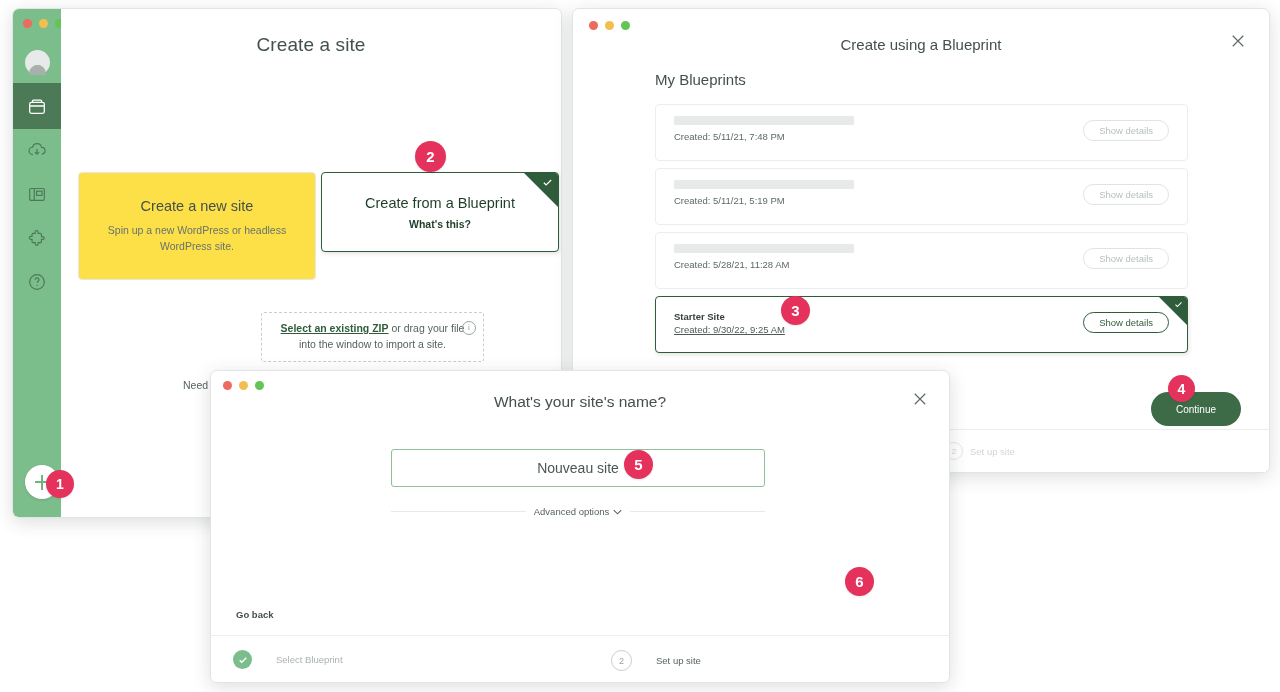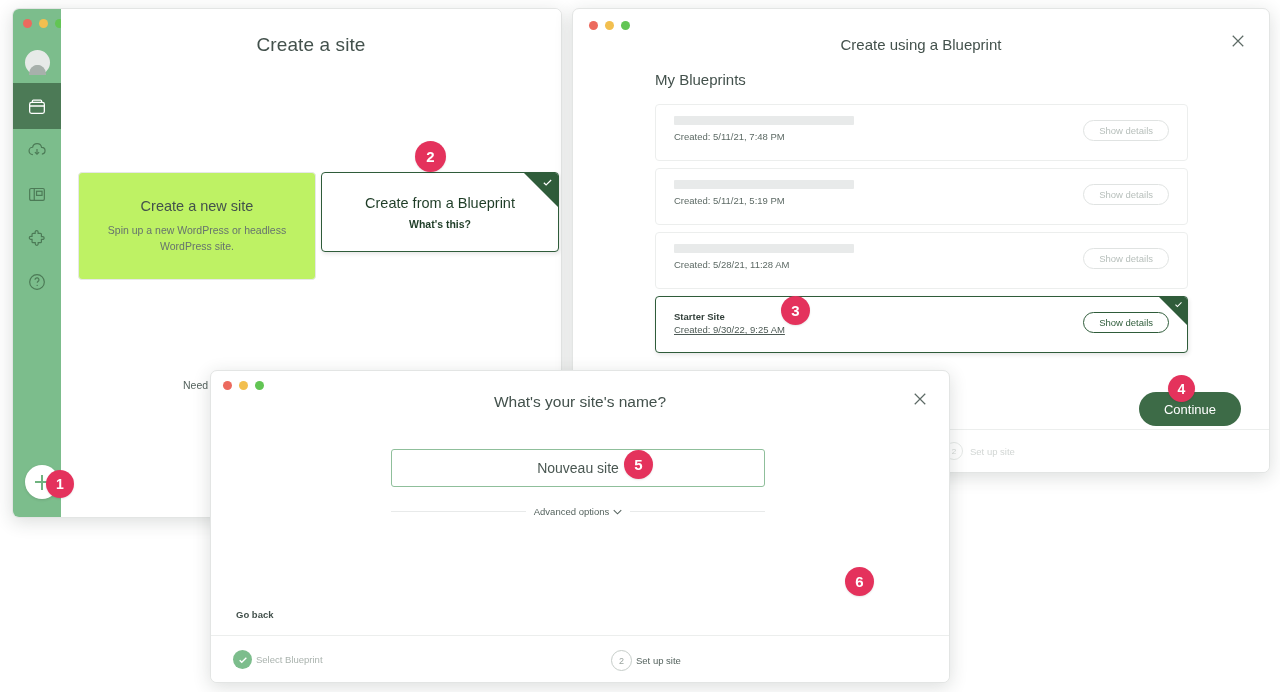--- a/index.html
+++ b/index.html
@@ -31,21 +31,21 @@
   .avatar .body{position:absolute;width:17px;height:10px;border-radius:9px 9px 0 0;background:#a7b0ab;margin-top:14px;}
   .plusbtn{position:absolute;left:12px;bottom:18px;width:34px;height:34px;border-radius:50%;background:#fff;display:flex;align-items:center;justify-content:center;box-shadow:0 1px 3px rgba(0,0,0,.12);}
   .plusbtn:before,.plusbtn:after{content:"";position:absolute;background:#6fb37f;}
   .plusbtn:before{width:15px;height:1.6px;}
   .plusbtn:after{width:1.6px;height:15px;}
 
   #mainBody{position:absolute;left:48px;top:0;right:0;bottom:0;background:#fff;}
   #mainTitle{position:absolute;top:25px;width:100%;text-align:center;font-size:19px;color:#43514c;letter-spacing:.1px;}
 
   .card{position:absolute;border:1px solid #e6e8e7;border-radius:4px;background:#fff;display:flex;flex-direction:column;align-items:center;justify-content:center;text-align:center;box-sizing:border-box;}
-  #cardNew{left:17px;top:163px;width:238px;height:108px;background:#bef264;}
+  #cardNew{left:17px;top:163px;width:238px;height:108px;background:#fde047;}
   #cardNew .ct{font-size:14.5px;color:#43514c;margin-bottom:9px;}
   #cardNew .cs{font-size:10.5px;color:#66736e;line-height:1.45;max-width:200px;}
   #cardBp{left:260px;top:163px;width:238px;height:80px;border:1.6px solid #2f5c3a;box-shadow:1px 2px 4px rgba(0,0,0,.10);overflow:hidden;}
   #cardBp .ct{font-size:14.5px;color:#1f3d27;font-weight:400;margin-bottom:7px;}
   #cardBp .cs{font-size:10.5px;color:#5d6a65;line-height:1.45;max-width:195px;}
   #cardBp .cw{font-size:10.5px;color:#1f3d27;font-weight:bold;}
   .corner{position:absolute;right:0;top:0;width:0;height:0;border-top:34px solid #2f5c3a;border-left:34px solid transparent;}
   .cornerchk{position:absolute;right:5px;top:4px;width:11px;height:11px;}
 
   #zipbox{position:absolute;left:200px;top:303px;width:223px;height:50px;border:1.3px dashed #c9cfcc;border-radius:3px;display:flex;align-items:center;justify-content:center;text-align:center;box-sizing:border-box;}
@@ -65,39 +65,39 @@
   .bprow .sd{position:absolute;right:18px;top:15px;height:21px;padding:0 15px;border:1px solid #e0e3e2;border-radius:12px;font-size:9.5px;color:#b7bfbb;display:flex;align-items:center;justify-content:center;box-sizing:border-box;}
   #bprow1{top:95px;}
   #bprow2{top:159px;}
   #bprow3{top:223px;}
   #bprowSel{top:287px;height:57px;border:1.6px solid #2f5c3a;box-shadow:1px 2px 4px rgba(0,0,0,.10);overflow:hidden;}
   #bprowSel .name{position:absolute;left:18px;top:14px;font-size:9.5px;font-weight:bold;color:#33403b;}
   #bprowSel .created{top:27px;color:#4d5a55;text-decoration:underline;}
   #bprowSel .sd{color:#2f5c3a;border:1px solid #2f5c3a;}
   #bprowSel .corner{border-top:28px solid #2f5c3a;border-left:28px solid transparent;}
   #bprowSel .cornerchk{right:4px;top:3px;width:9px;height:9px;}
-  #bpContinue{position:absolute;right:28px;top:383px;height:34px;padding:0 25px;border-radius:17px;background:#3d6b47;color:#fff;font-size:13px;display:flex;align-items:center;justify-content:center;}
+  #bpContinue{position:absolute;right:28px;top:383px;height:34px;padding:0 25px;border-radius:17px;background:#3d6b47;color:#fff;font-size:10px;display:flex;align-items:center;justify-content:center;}
   #bpStepBar{position:absolute;left:0;right:0;bottom:0;height:42px;border-top:1px solid #eceeed;background:#fff;}
   #bpStep2{position:absolute;left:372px;top:12px;display:flex;align-items:center;gap:7px;opacity:.45;}
   .stepcircle{width:16px;height:16px;border-radius:50%;border:1px solid #c6cdc9;font-size:8px;color:#9aa49f;display:flex;align-items:center;justify-content:center;}
   .steplabel{font-size:9.5px;color:#9aa49f;}
 
   
   #nameWin{left:210px;top:370px;width:738px;height:311px;}
   #nmTitle{position:absolute;top:22px;width:100%;text-align:center;font-size:15.5px;color:#43514c;}
   #nmClose{position:absolute;right:20px;top:19px;width:18px;height:18px;cursor:pointer;}
   #nmInput{position:absolute;left:180px;top:78px;width:374px;height:38px;border:1.4px solid #8fbf9b;border-radius:3px;background:#fff;display:flex;align-items:center;justify-content:center;box-sizing:border-box;}
   #nmInput .val{font-size:14px;color:#4a5752;}
   #nmAdvWrap{position:absolute;left:180px;top:135px;width:374px;display:flex;align-items:center;gap:8px;}
   #nmAdvWrap .ln{flex:1;height:1px;background:#e8eaea;}
   #nmAdv{font-size:9.5px;color:#55635e;white-space:nowrap;display:flex;align-items:center;gap:4px;}
   #nmGoBack{position:absolute;left:25px;top:238px;font-size:9.5px;font-weight:bold;color:#43514c;}
   #nmCreate{position:absolute;right:16px;top:221px;height:36px;padding:0 20px;border-radius:18px;background:#7cbd8c;color:#fff;font-size:9.5px;display:flex;align-items:center;justify-content:center;}
   #nmStepBar{position:absolute;left:0;right:0;bottom:0;height:46px;border-top:1px solid #eceeed;background:#fff;}
-  .nmstep{position:absolute;top:14px;display:flex;align-items:center;gap:4px;}
+  .nmstep{position:absolute;top:14px;display:flex;align-items:center;gap:24px;}
   #nmStep1{left:22px;}
   #nmStep1 .done{width:19px;height:19px;border-radius:50%;background:#7cbd8c;display:flex;align-items:center;justify-content:center;}
   #nmStep1 .steplabel{color:#aab3ae;}
   #nmStep2{left:400px;}
   #nmStep2 .stepcircle{width:19px;height:19px;font-size:9px;}
   #nmStep2 .steplabel{color:#55635e;}
 
   
   .badge{position:absolute;border-radius:50%;background:#e4325c;color:#fff;display:flex;align-items:center;justify-content:center;font-weight:bold;z-index:50;box-shadow:0 1px 2px rgba(0,0,0,.10);}
   #b1{left:46px;top:470px;width:28px;height:28px;font-size:14px;}
@@ -187,20 +187,26 @@
 
     <div class="card" id="cardBp">
       <div class="corner"></div>
       <svg class="cornerchk" viewBox="0 0 24 24" fill="none" stroke="#ffffff" stroke-width="2.6">
           <path d="M4 12.5l5 5L20 6.5"></path>
         </svg>
       <div class="ct">Create from a Blueprint</div>
       <div class="cw">What's this?</div>
     </div>
 
+    <div id="zipbox">
+      <div class="zt">
+        <a>Select an existing ZIP</a><span> or drag your file into the window to import a site.</span>
+      </div>
+      <div id="zipinfo">i</div>
+    </div>
 
     <div id="needfast">Need a fast, fre</div>
   </div>
 </div>
 
 <div class="win" id="bpWin">
   <div class="tl" style="left:16px;top:12px;">
     <i class="r"></i>
     <i class="y"></i>
     <i class="g"></i>

